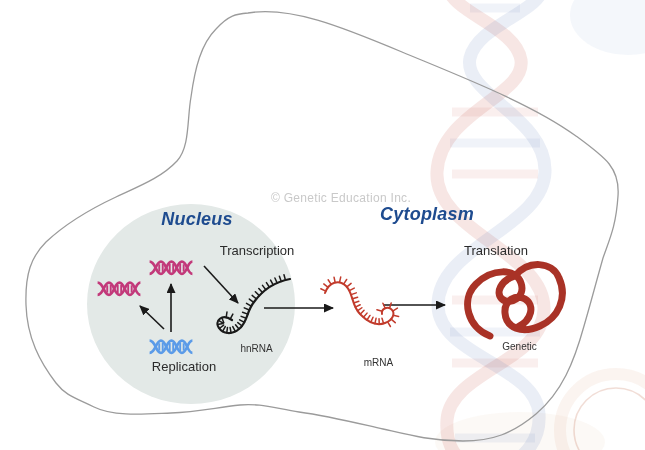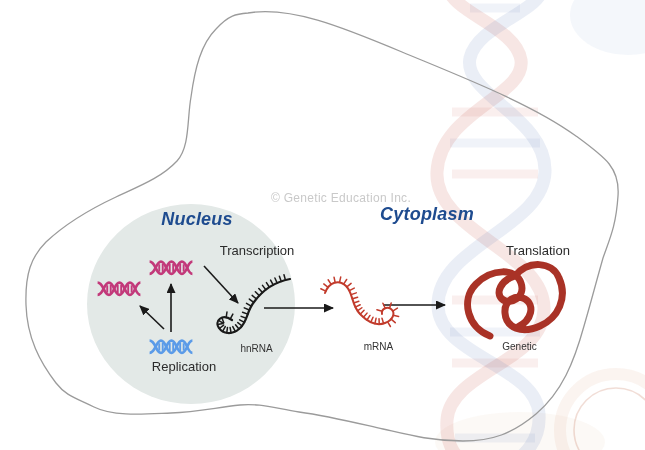--- a/index.html
+++ b/index.html
@@ -149,18 +149,18 @@
       <path d="M32,84 C10,76 2,48 18,32 C34,16 58,16 63,31 C68,45 52,54 44,47
                C37,41 43,28 57,24 C70,8 94,9 101,26 C110,46 100,66 82,74
                C64,82 48,76 47,61 C46,48 58,42 67,47 C77,53 74,68 60,75" fill="none" stroke="var(--protein-red,#A93226)" stroke-width="7" stroke-linecap="round" stroke-linejoin="round"></path>
     </g>
   </svg>
 
   <div class="lbl wm" style="left:319px;top:198px;">© Genetic Education Inc.</div>
   <div class="lbl region" style="left:197px;top:219px;">Nucleus</div>
   <div class="lbl region" style="left:427px;top:214px;">Cytoplasm</div>
   <div class="lbl process" style="left:257px;top:250px;">Transcription</div>
-  <div class="lbl process" style="left:496px;top:250px;margin-left:42px;">Translation</div>
+  <div class="lbl process" style="left:496px;top:250px;">Translation</div>
   <div class="lbl process" style="left:184px;top:366px;">Replication</div>
   <div class="lbl molecule" style="left:253px;top:349px;">hnRNA</div>
-  <div class="lbl molecule" style="left:375px;top:347px;">mRNA</div>
+  <div class="lbl molecule" style="left:375px;top:363px;">mRNA</div>
   <div class="lbl molecule" style="left:516px;top:347px;">Genetic</div>
 </div>
 
 </body></html>

